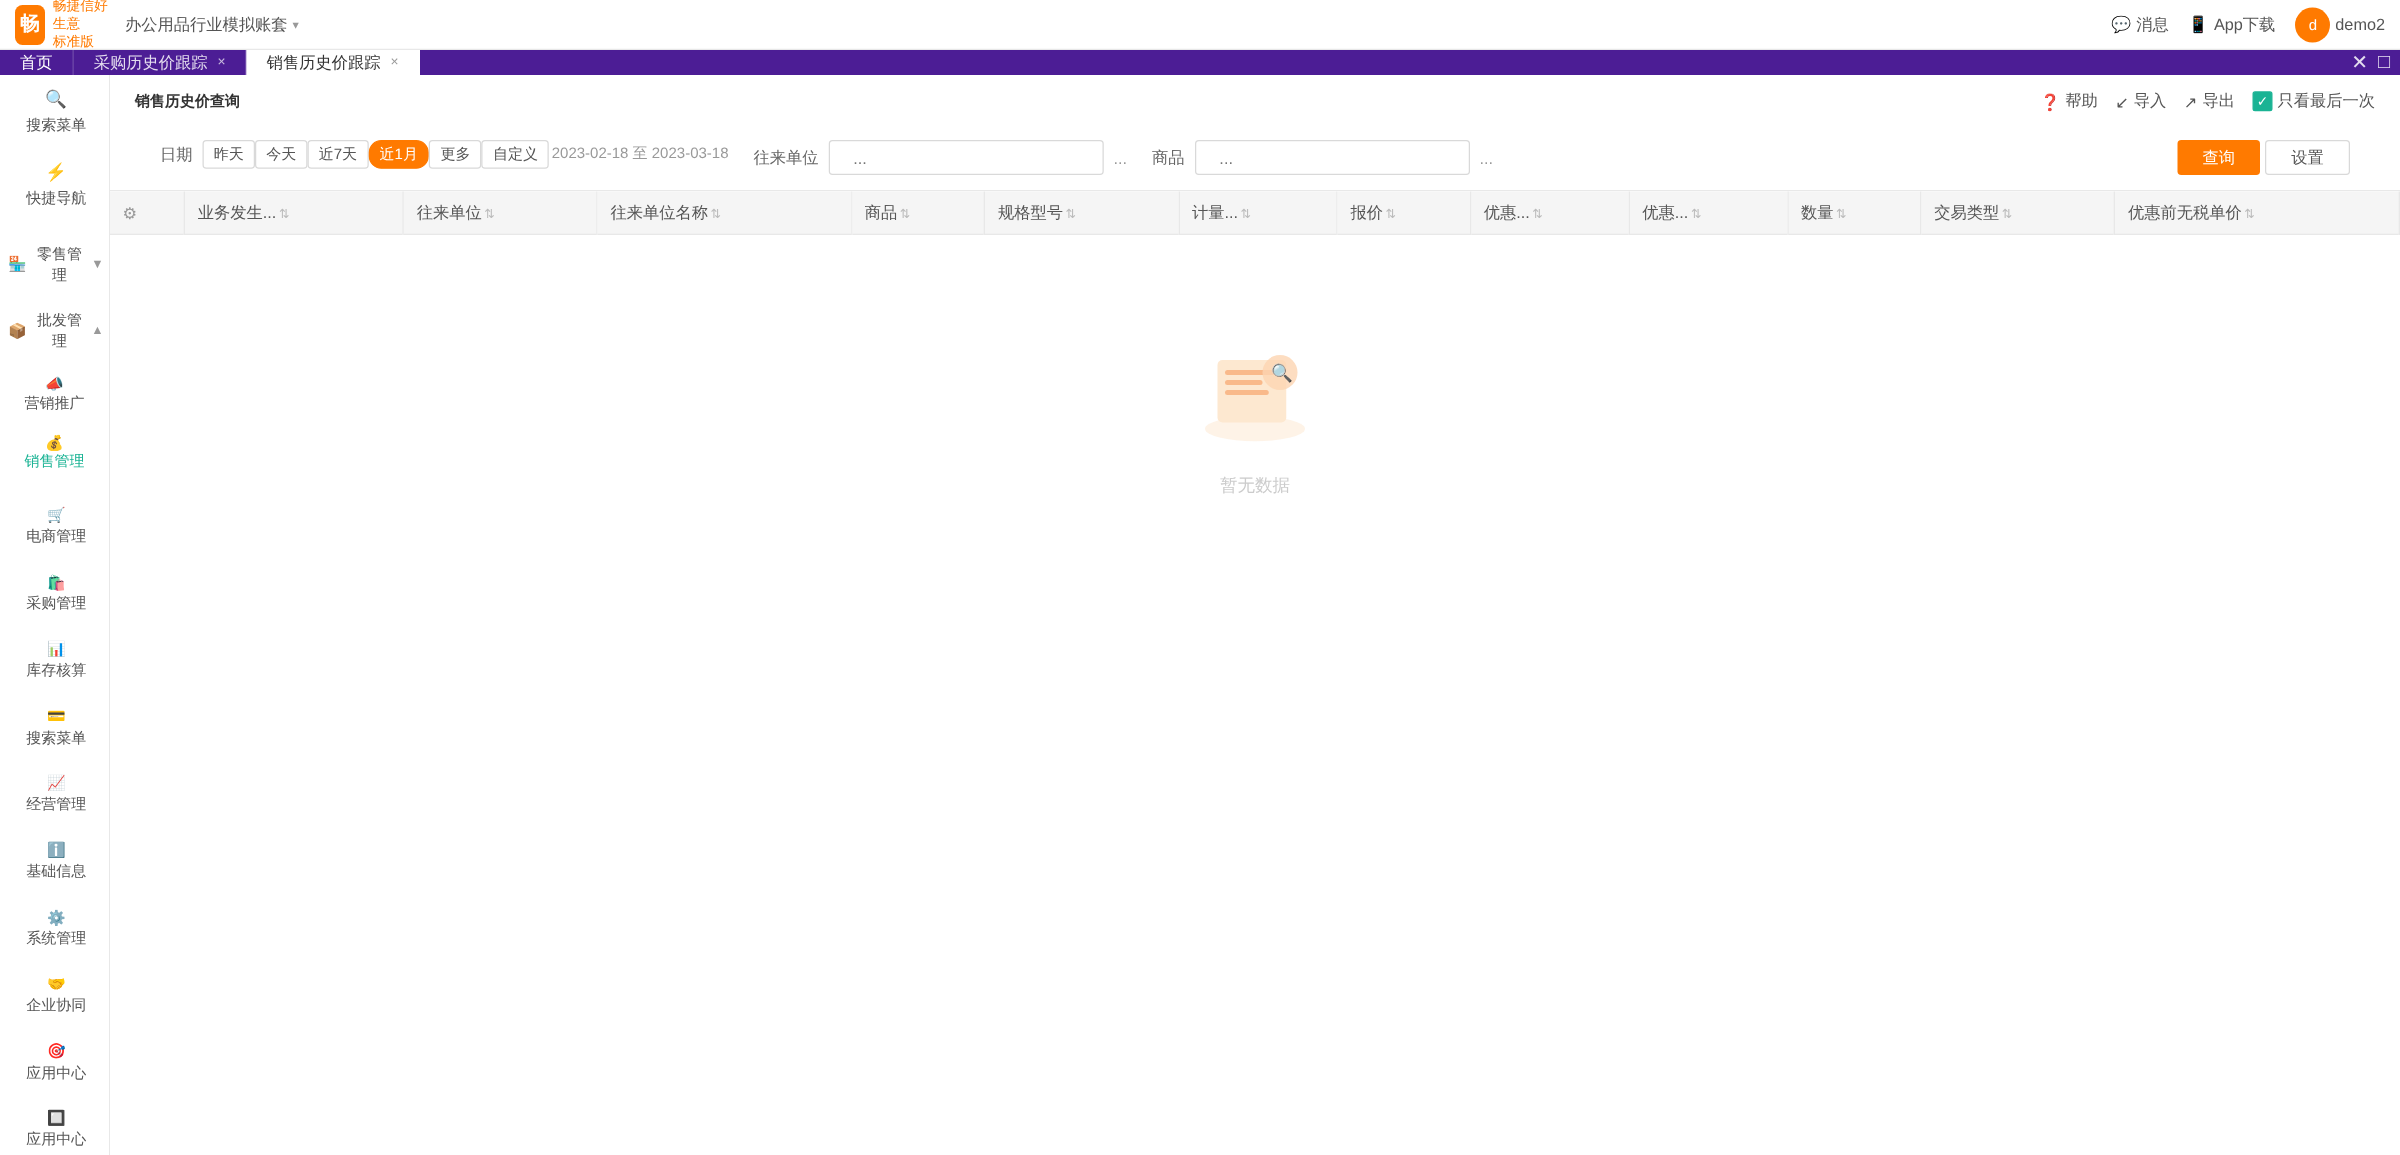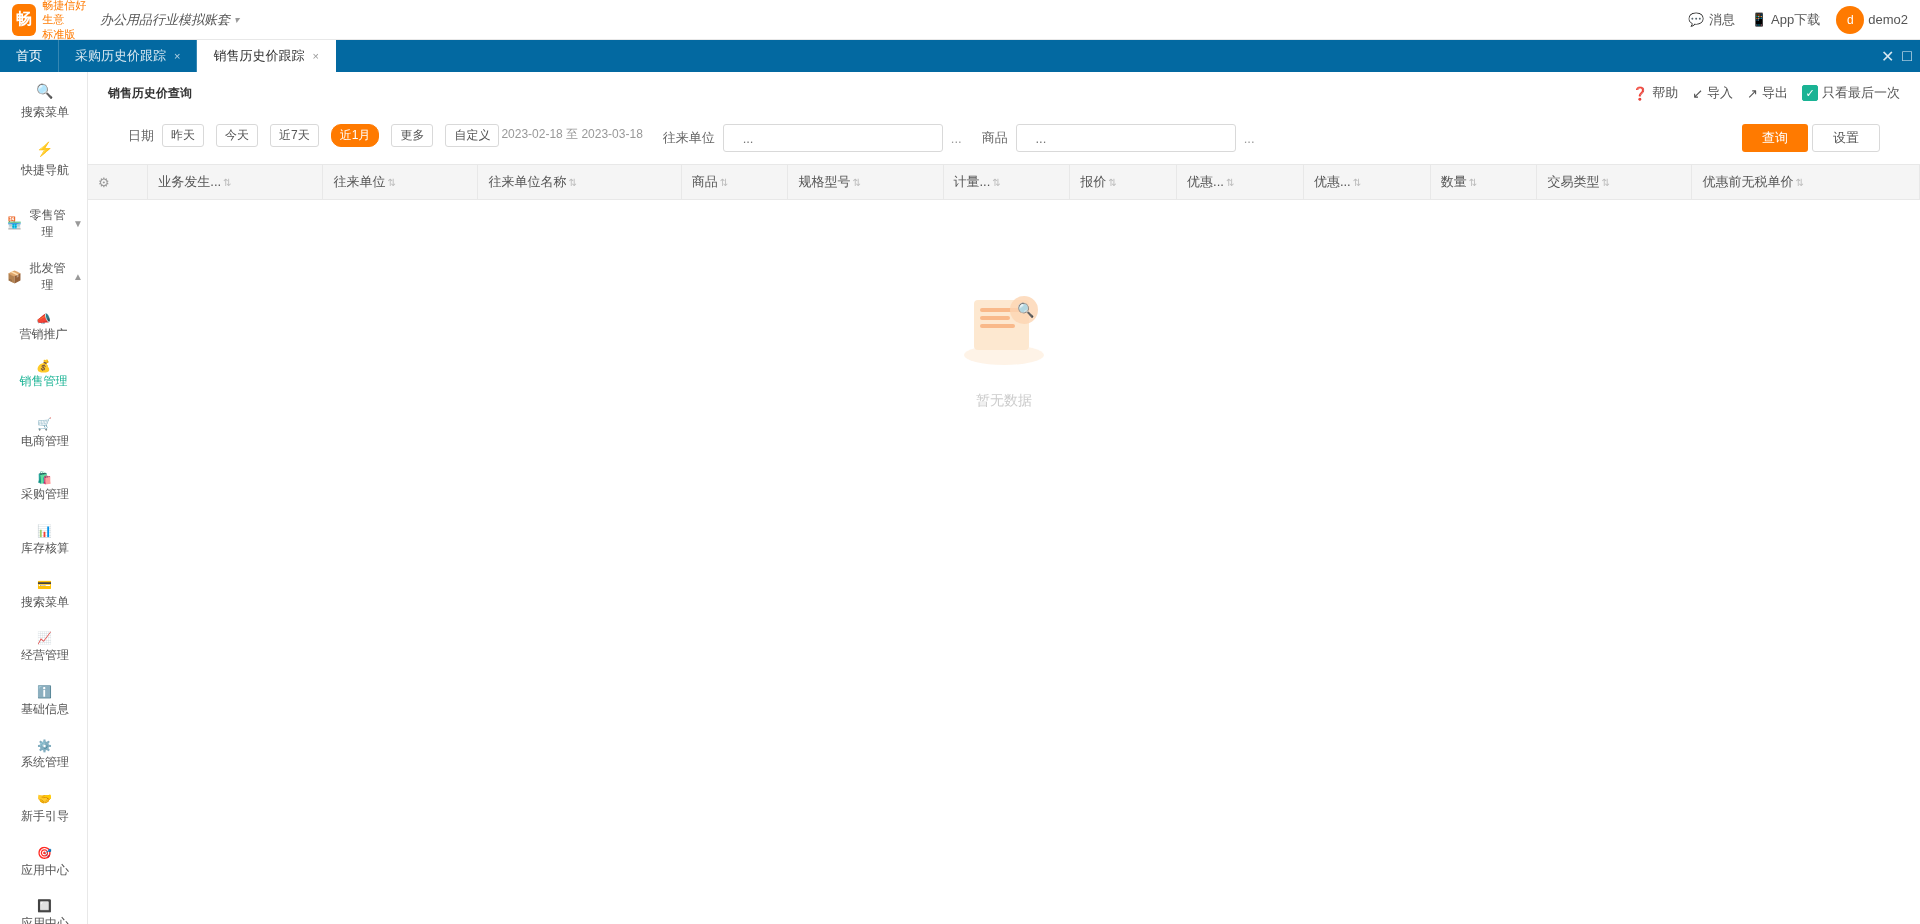--- a/index.html
+++ b/index.html
@@ -13,30 +13,30 @@
       display: flex;
       align-items: center;
       padding: 0 12px;
       justify-content: space-between;
       flex-shrink: 0;
     }
     .topbar-left { display: flex; align-items: center; gap: 8px; }
     .logo-area { display: flex; align-items: center; gap: 6px; width: 80px; }
     .logo-icon { width: 32px; height: 32px; background: #ff7a00; border-radius: 6px; display: flex; align-items: center; justify-content: center; color: #fff; font-size: 16px; font-weight: bold; }
     .logo-text { font-size: 11px; color: #ff7a00; line-height: 1.3; }
-    .app-selector { display: flex; align-items: center; gap: 4px; font-size: 13px; color: #555; cursor: pointer; font-style: italic; }
+    .app-selector { display: flex; align-items: center; gap: 4px; font-size: 13px; color: #555; cursor: pointer; }
     .app-selector .chevron { font-size: 10px; color: #999; }
     .topbar-right { display: flex; align-items: center; gap: 16px; }
     .topbar-right-item { display: flex; align-items: center; gap: 4px; font-size: 13px; color: #555; cursor: pointer; }
     .avatar { width: 28px; height: 28px; border-radius: 50%; background: #ff7a00; display: flex; align-items: center; justify-content: center; color: #fff; font-size: 12px; }
 
     
     .tabbar {
-      height: 32px;
-      background: #0369a1;
+      height: 20px;
+      background: #4c1d95;
       display: flex;
       align-items: stretch;
       flex-shrink: 0;
     }
     .tab {
       display: flex;
       align-items: center;
       padding: 0 16px;
       font-size: 13px;
       cursor: pointer;
@@ -166,21 +166,21 @@
       flex-wrap: wrap;
       flex-shrink: 0;
     }
     .filter-group {
       display: flex;
       align-items: center;
       gap: 8px;
       flex-wrap: wrap;
     }
     .filter-label { color: #666; font-size: 13px; white-space: nowrap; }
-    .filter-date-btns { display: flex; gap: 12px; align-items: center; flex-wrap: wrap; }
+    .filter-date-btns { display: flex; gap: 0; align-items: center; flex-wrap: wrap; }
     .date-btn {
       padding: 2px 8px;
       border: 1px solid #d9d9d9;
       border-radius: 3px;
       cursor: pointer;
       font-size: 12px;
       color: #555;
       background: #fff;
     }
     .date-btn.active {
@@ -380,21 +380,21 @@
     <div class="sidebar-item">
       <span>ℹ️</span>
       <span>基础信息</span>
     </div>
     <div class="sidebar-item">
       <span>⚙️</span>
       <span>系统管理</span>
     </div>
     <div class="sidebar-item">
       <span>🤝</span>
-      <span>新手引导</span>
+      <span>企业协同</span>
     </div>
     <div class="sidebar-item">
       <span>🎯</span>
       <span>应用中心</span>
     </div>
     <div class="sidebar-item">
       <span>🔲</span>
       <span>应用中心</span>
     </div>
 

